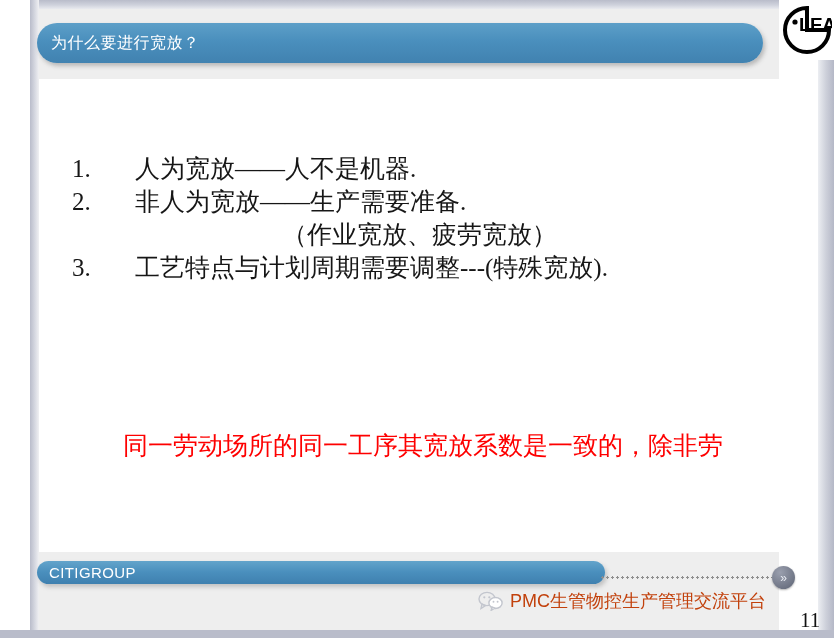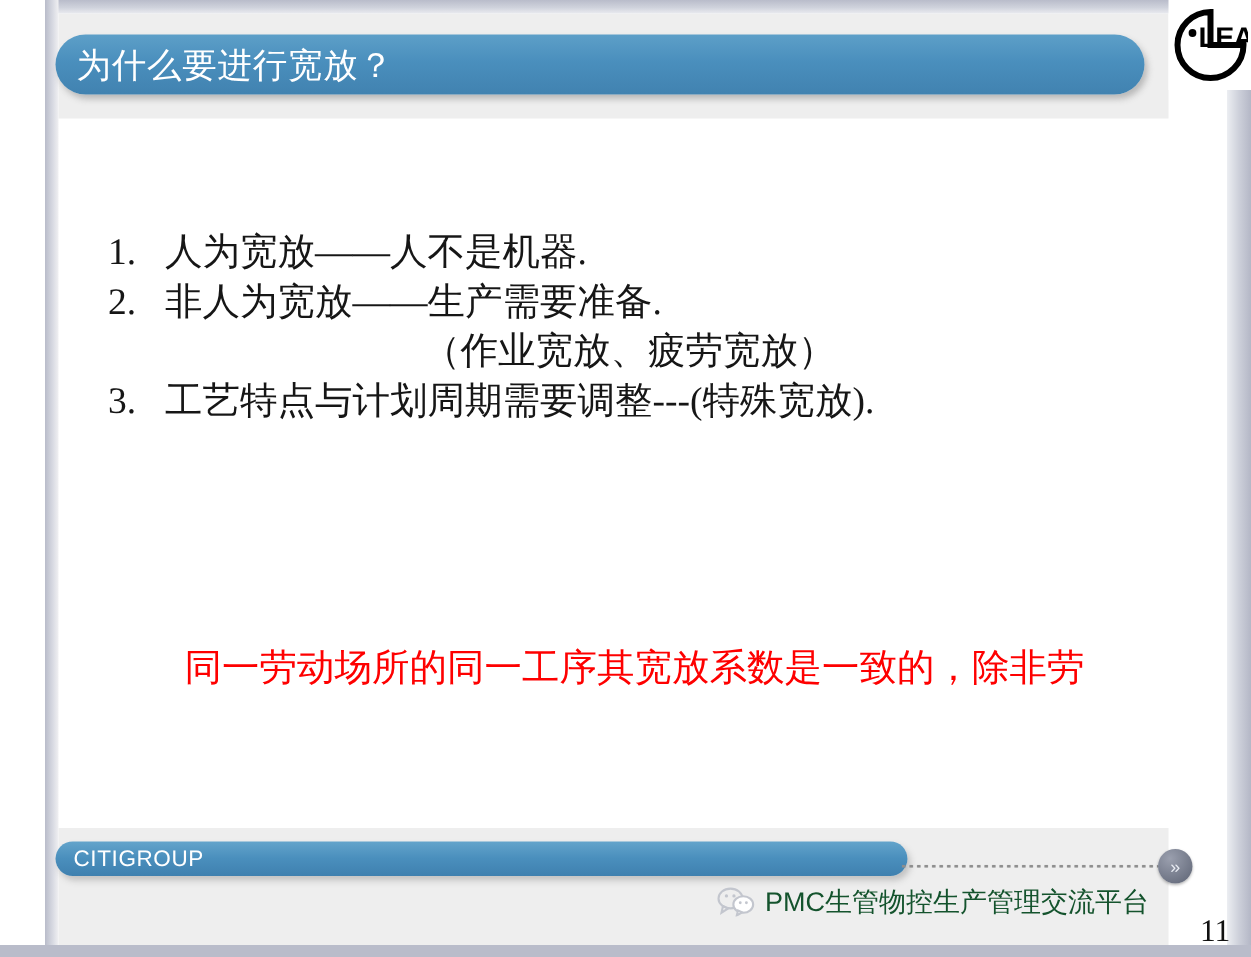--- a/index.html
+++ b/index.html
@@ -91,21 +91,21 @@
     left: 37px; top: 23px;
     width: 726px; height: 40px;
     border-radius: 20px;
     background: linear-gradient(#5d9fc8, #4a8fbd 45%, #4182b0);
     box-shadow: 2px 3px 4px rgba(120,120,120,0.45);
     display: flex;
     align-items: center;
   }
   .title-text {
     color: #ffffff;
-    font-size: 23px;
+    font-size: 16px;
     line-height: 1;
     padding-left: 14px;
     letter-spacing: 0.5px;
     white-space: nowrap;
     font-family: "Liberation Serif", "DejaVu Serif", serif;
   }
 
   
   .body-list {
     position: absolute;
@@ -119,21 +119,21 @@
   .li-row {
     display: flex;
     align-items: flex-start;
     white-space: nowrap;
   }
   .li-num {
     width: 38px;
     flex: 0 0 38px;
     text-align: left;
   }
-  .li-text { flex: 0 1 auto; }
+  .li-text { flex: 0 1 auto; margin-left: 25px; }
   .li-sub {
     padding-left: 210px;
     white-space: nowrap;
   }
 
   
   .red-note {
     position: absolute;
     left: 83px; top: 428px;
     width: 680px;
@@ -185,21 +185,21 @@
     box-shadow: 0 1px 2px rgba(0,0,0,0.3);
   }
 
   
   .watermark {
     position: absolute;
     left: 478px; top: 589px;
     display: flex;
     align-items: center;
     gap: 6px;
-    color: #14532d;
+    color: #c2410c;
     font-size: 18px;
     white-space: nowrap;
     font-family: "Liberation Sans", "DejaVu Sans", sans-serif;
   }
   .wm-icon { display: block; }
 
   .page-num {
     position: absolute;
     left: 800px; top: 608px;
     color: #111111;

